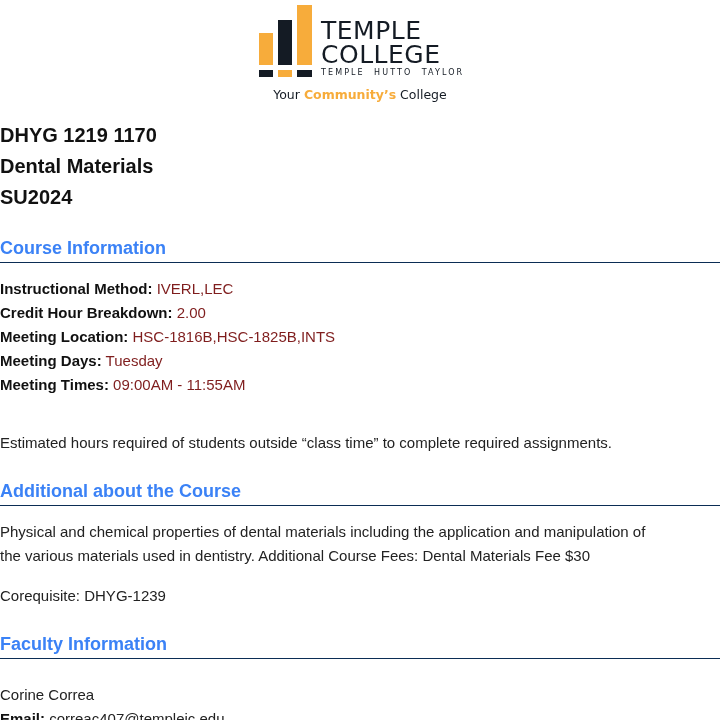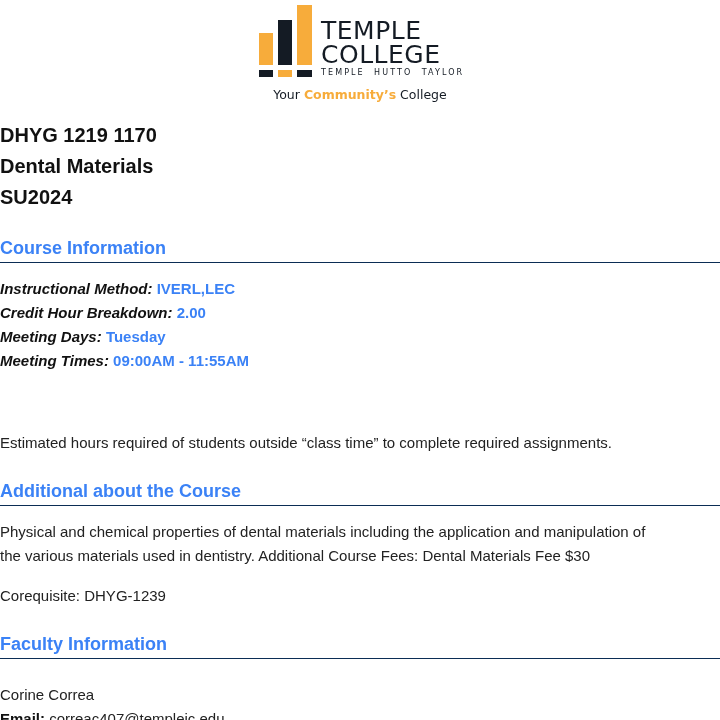--- a/index.html
+++ b/index.html
@@ -89,22 +89,22 @@
       border-bottom: 1.5px solid #0b2d55;
       padding-bottom: 3px;
     }
     .info-list {
       position: absolute;
       left: 0;
       top: 277px;
       font-size: 15px;
       line-height: 24px;
     }
-    .info-row .k { font-weight: bold; font-style: italic; }
-    .info-row .v { font-weight: bold; color: #3b82f6; }
+    .info-row .k { font-weight: bold; }
+    .info-row .v { font-weight: normal; color: #7f1d1d; }
     .para {
       position: absolute;
       left: 0;
       width: 660px;
       font-size: 15px;
       line-height: 24px;
       color: #222222;
     }
     .faculty {
       position: absolute;
@@ -145,20 +145,24 @@
 <div class="info-list">
   <div class="info-row">
     <span class="k">Instructional Method:</span>
     <span class="v">IVERL,LEC</span>
   </div>
   <div class="info-row">
     <span class="k">Credit Hour Breakdown:</span>
     <span class="v">2.00</span>
   </div>
   <div class="info-row">
+    <span class="k">Meeting Location:</span>
+    <span class="v">HSC-1816B,HSC-1825B,INTS</span>
+  </div>
+  <div class="info-row">
     <span class="k">Meeting Days:</span>
     <span class="v">Tuesday</span>
   </div>
   <div class="info-row">
     <span class="k">Meeting Times:</span>
     <span class="v">09:00AM - 11:55AM</span>
   </div>
 </div>
 
 <div class="para" style="top:431px;">Estimated hours required of students outside “class time” to complete required assignments.</div>

